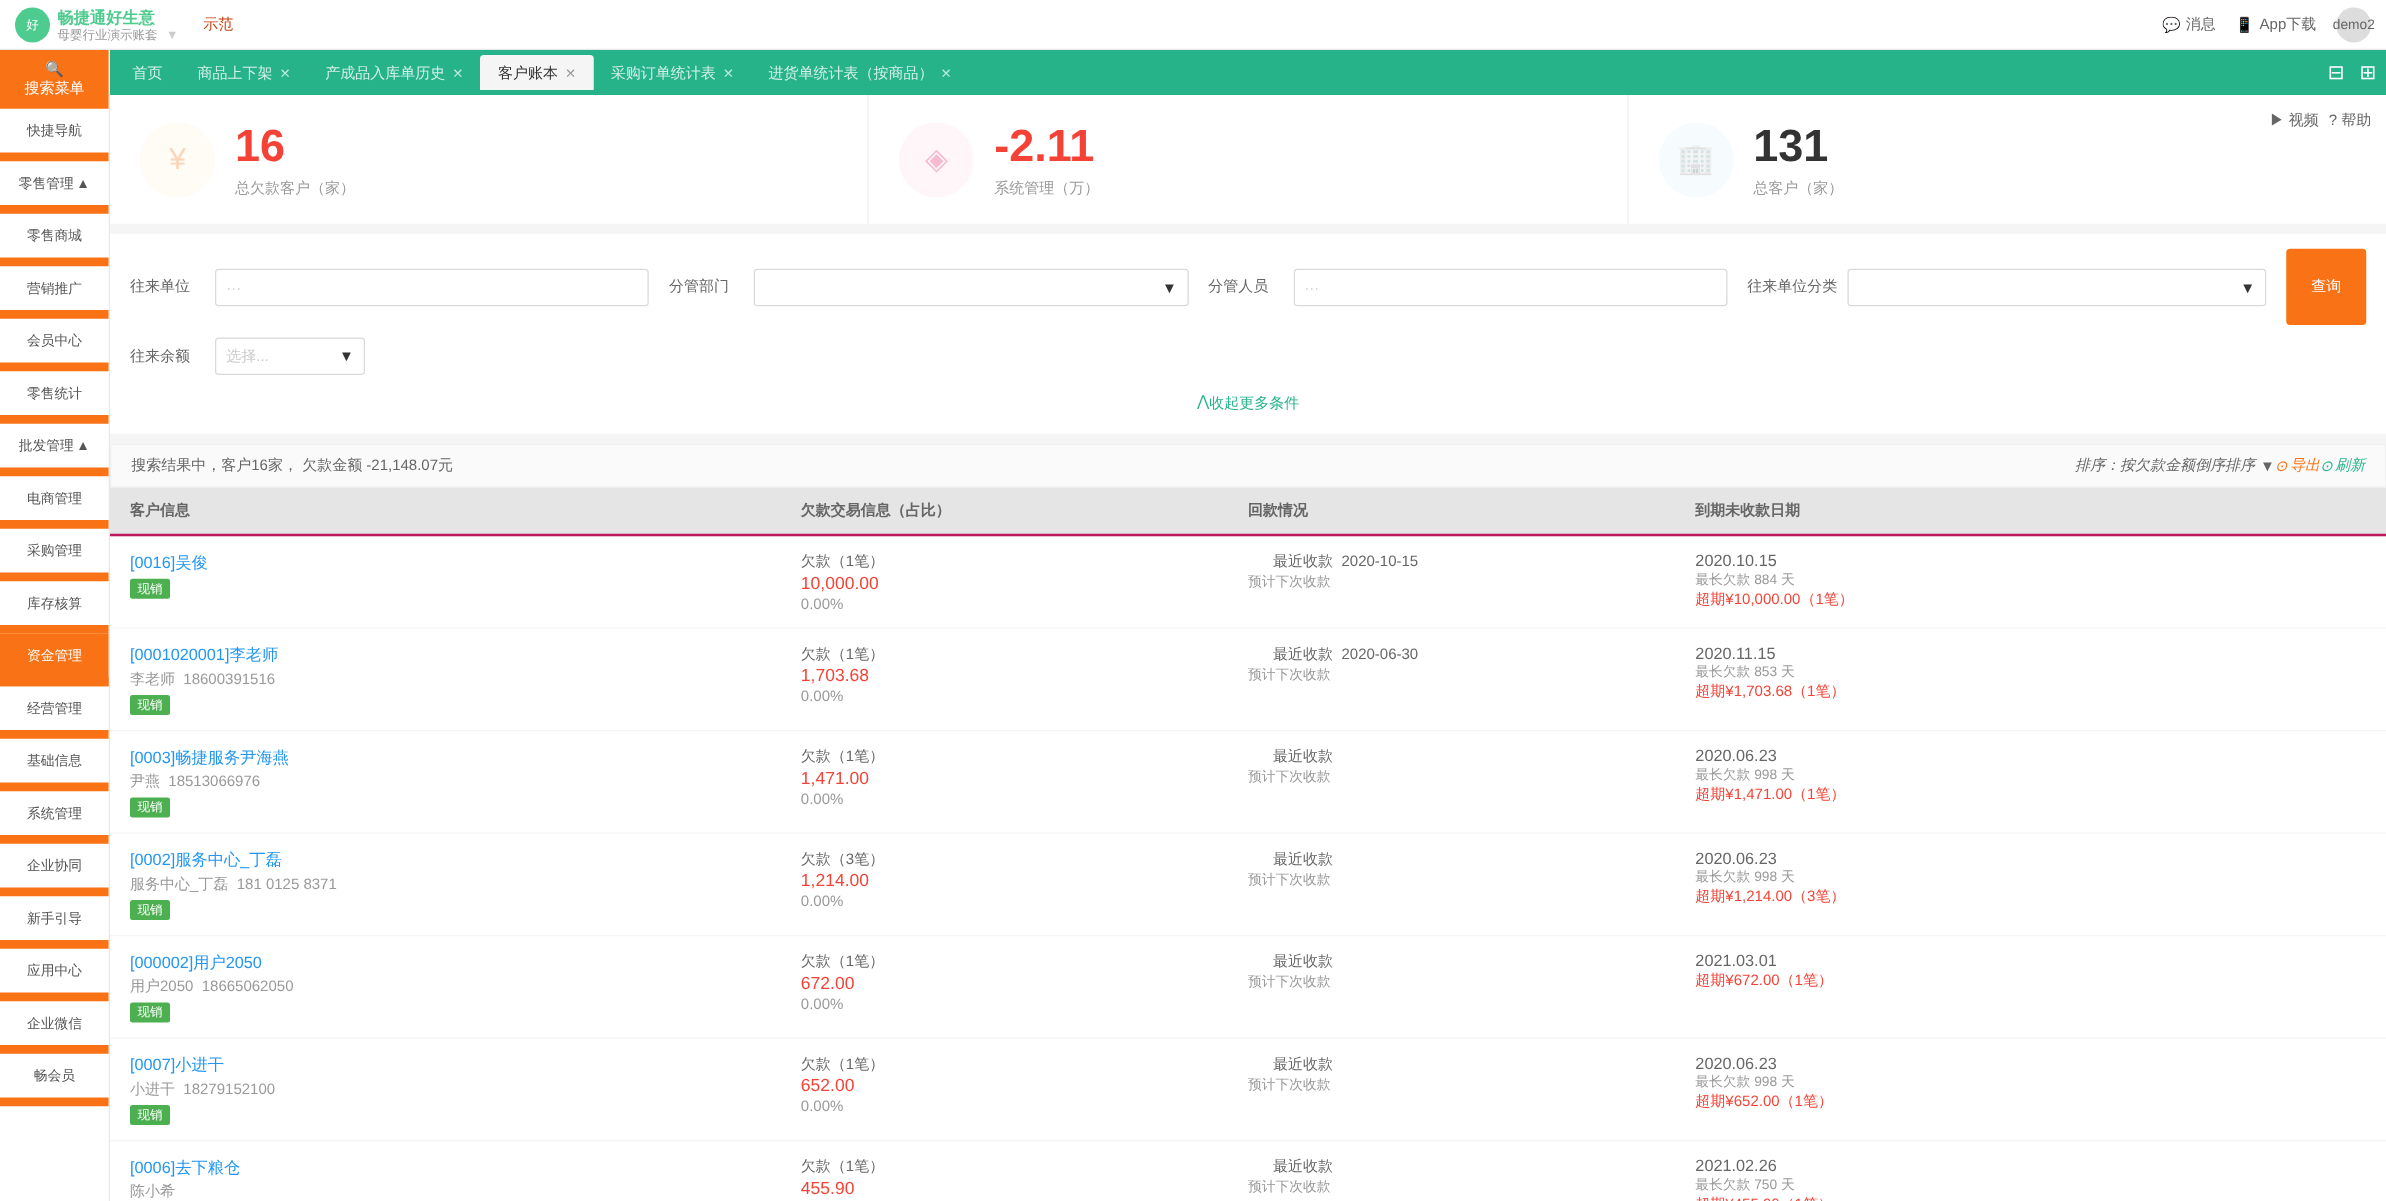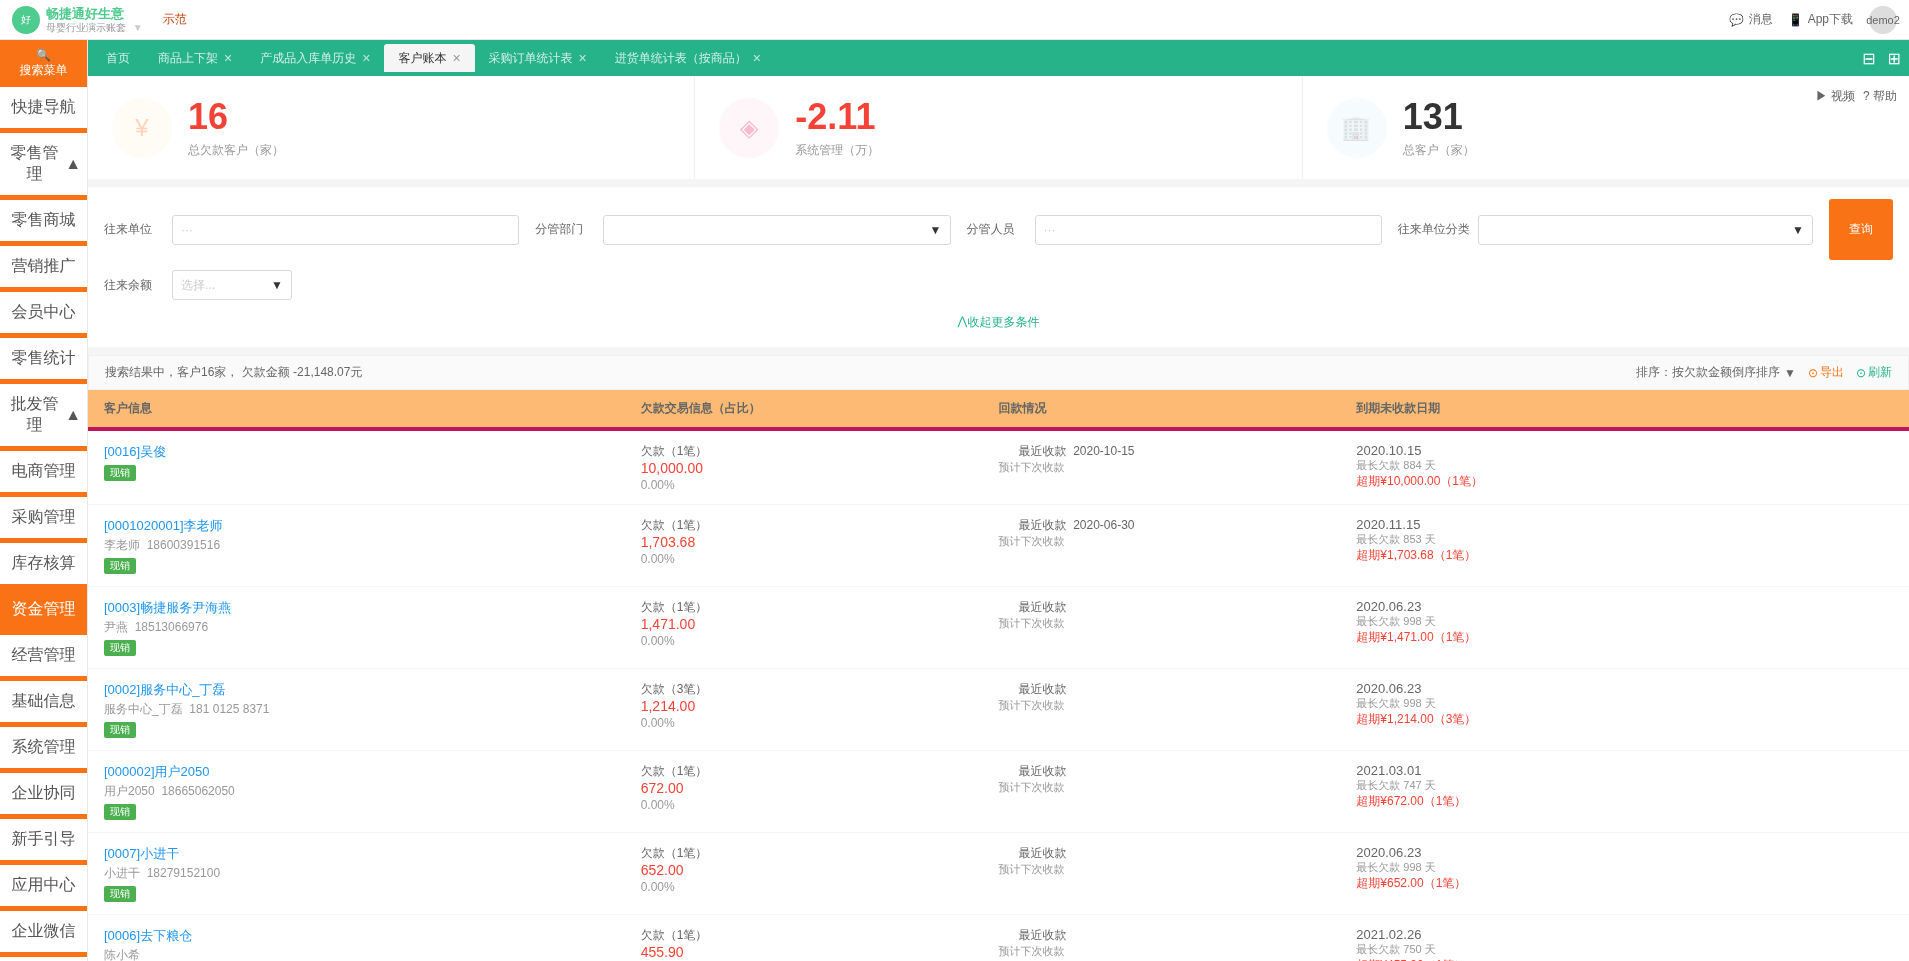--- a/index.html
+++ b/index.html
@@ -18,21 +18,21 @@
     .top-bar-right { display: flex; align-items: center; gap: 16px; }
     .top-action { display: flex; align-items: center; gap: 4px; color: #666; font-size: 12px; cursor: pointer; }
     .user-avatar { width: 28px; height: 28px; background: #ddd; border-radius: 50%; display: flex; align-items: center; justify-content: center; color: #666; font-size: 11px; }
 
     
     .main-layout { display: flex; position: fixed; top: 40px; left: 0; right: 0; bottom: 0; }
     
     
     .sidebar { width: 88px; background: #fff; border-right: 1px solid #e8e8e8; overflow-y: auto; flex-shrink: 0; }
     .sidebar-search { background: #f97316; padding: 8px 4px; text-align: center; color: white; font-size: 12px; cursor: pointer; }
-    .sidebar-item { padding: 10px 6px; text-align: center; cursor: pointer; color: #555; font-size: 16px; border-bottom: 5px solid #f97316; }
+    .sidebar-item { padding: 10px 6px; text-align: center; cursor: pointer; color: #555; font-size: 11px; border-bottom: 7px solid #f97316; }
     .sidebar-item.active-bg { background: #f97316; color: white; }
     .sidebar-item-with-arrow { display: flex; align-items: center; justify-content: center; gap: 2px; }
     
     
     .content-area { flex: 1; overflow: hidden; display: flex; flex-direction: column; }
     
     
     .tab-bar { background: #26b38a; display: flex; align-items: center; height: 36px; padding: 0 4px; flex-shrink: 0; }
     .tab-item { padding: 0 14px; height: 28px; display: flex; align-items: center; gap: 6px; cursor: pointer; font-size: 12px; color: rgba(255,255,255,0.8); border-radius: 3px 3px 0 0; white-space: nowrap; }
     .tab-item.active { background: #f5f5f5; color: #333; }
@@ -65,28 +65,28 @@
     .filter-item { display: flex; align-items: center; gap: 8px; flex: 1; }
     .filter-label { font-size: 12px; color: #666; white-space: nowrap; min-width: 60px; }
     .filter-input { flex: 1; height: 30px; border: 1px solid #d9d9d9; border-radius: 3px; padding: 0 8px; font-size: 12px; display: flex; align-items: center; justify-content: space-between; cursor: pointer; background: white; }
     .filter-select { flex: 1; height: 30px; border: 1px solid #d9d9d9; border-radius: 3px; padding: 0 8px; font-size: 12px; display: flex; align-items: center; justify-content: space-between; cursor: pointer; background: white; }
     .filter-dots { color: #ccc; }
     .btn-query { background: #f97316; color: white; border: none; padding: 22px 20px; border-radius: 3px; cursor: pointer; font-size: 12px; white-space: nowrap; }
     .collapse-row { display: flex; justify-content: center; padding: 4px 0; color: #26b38a; font-size: 12px; cursor: pointer; }
     
     
     .results-bar { background: #fafafa; border: 1px solid #f0f0f0; padding: 8px 16px; display: flex; align-items: center; justify-content: space-between; font-size: 12px; color: #666; }
-    .results-actions { display: flex; align-items: flex-start; gap: 12px; }
+    .results-actions { display: flex; align-items: flex-start; gap: 0; font-style: italic; }
     .sort-select { display: flex; align-items: center; gap: 4px; color: #666; cursor: pointer; }
     .btn-export { color: #f97316; cursor: pointer; display: flex; align-items: center; gap: 2px; }
     .btn-refresh { color: #26b38a; cursor: pointer; display: flex; align-items: center; gap: 2px; }
     
     
     .table-container { background: white; }
-    .table-header { display: grid; grid-template-columns: 3fr 2fr 2fr 3fr; padding: 10px 16px; border-bottom: 4px solid #be185d; background: #fdba74; }
+    .table-header { display: grid; grid-template-columns: 3fr 2fr 2fr 3fr; padding: 10px 16px; border-bottom: 2px solid #be185d; background: #e5e5e5; }
     .table-col-header { font-size: 12px; color: #666; font-weight: bold; }
     .table-row-item { display: grid; grid-template-columns: 3fr 2fr 2fr 3fr; padding: 12px 16px; border-bottom: 1px solid #f5f5f5; }
     .customer-name { color: #2196f3; font-size: 13px; cursor: pointer; }
     .customer-sub { color: #999; font-size: 12px; margin-top: 2px; }
     .tag-green { background: #4caf50; color: white; font-size: 10px; padding: 1px 6px; border-radius: 2px; display: inline-block; margin-top: 4px; }
     .debt-amount { color: #f44336; font-size: 14px; font-weight: 500; }
     .debt-sub { color: #999; font-size: 12px; margin-top: 2px; }
     .debt-count { color: #666; font-size: 12px; }
     .return-info { font-size: 12px; color: #666; margin-left: 20px; }
     .return-date { color: #999; font-size: 11px; }
@@ -457,21 +457,20 @@
             <div class="debt-sub">0.00%</div>
           </div>
           <div>
             <div class="return-info">
               <span>最近收款</span>
             </div>
             <div class="return-date">预计下次收款</div>
           </div>
           <div>
             <div class="overdue-date">2021.03.01</div>
-            <div class="overdue-days">最长欠款 747 天</div>
             <div class="overdue-amount">超期¥672.00（1笔）</div>
           </div>
         </div>
 
         <div class="table-row-item">
           <div>
             <div class="customer-name">[0007]小进干</div>
             <div class="customer-sub">
               <span>小进干</span>&nbsp;
               <span>18279152100</span>

